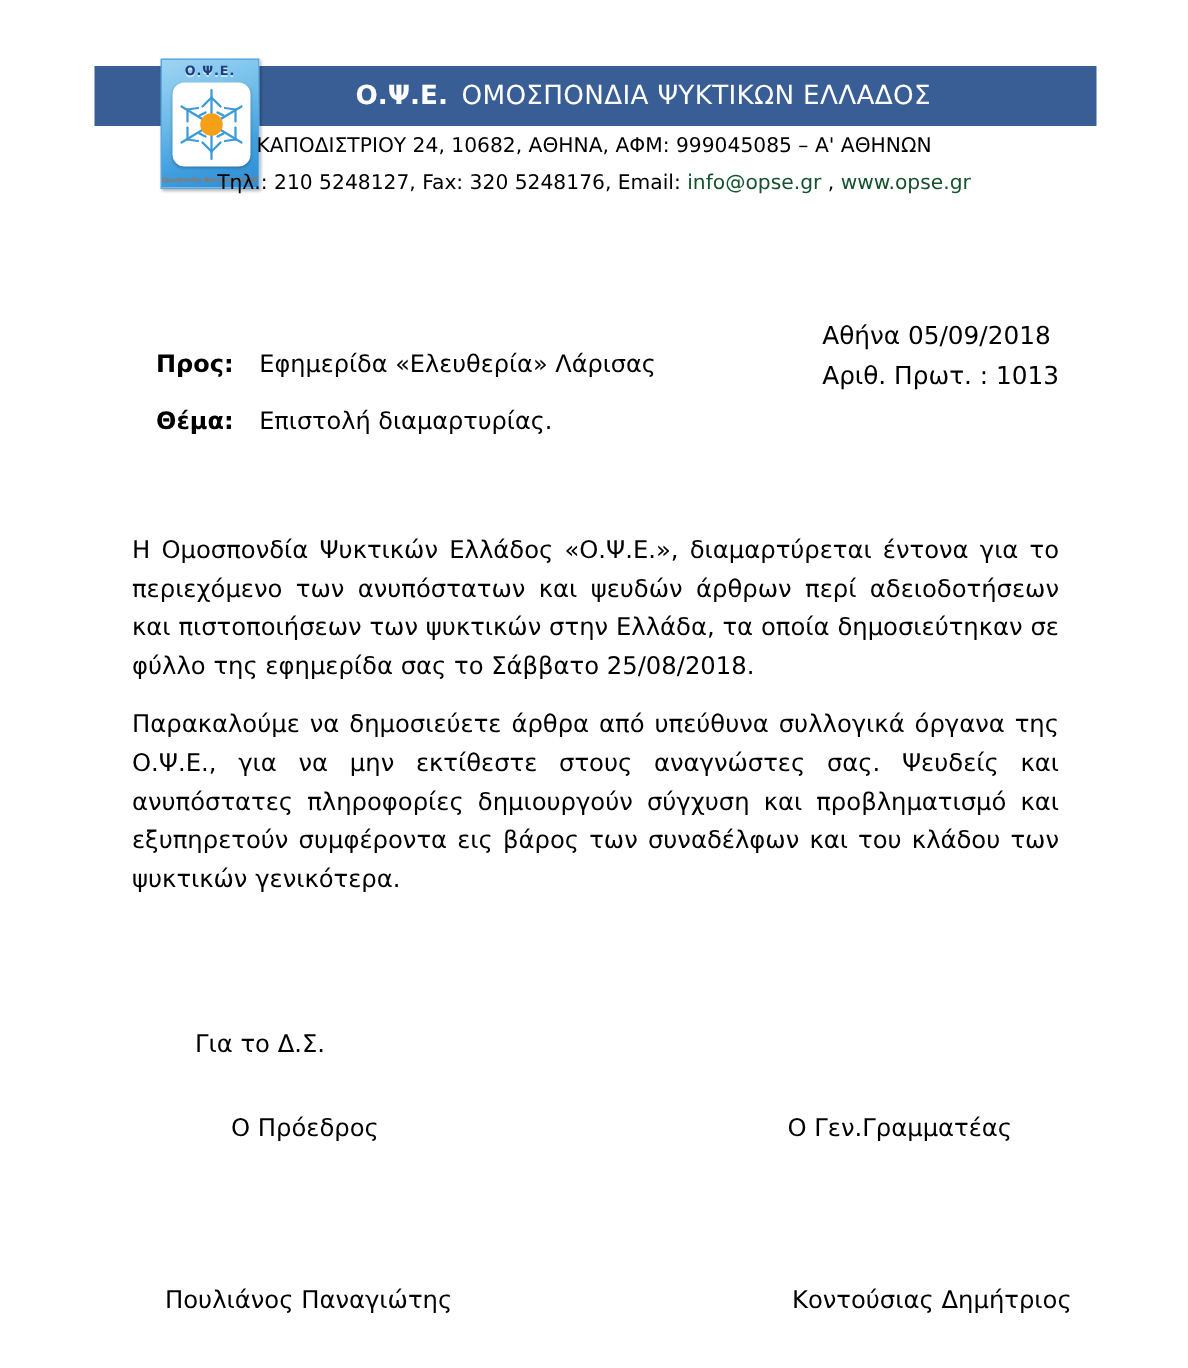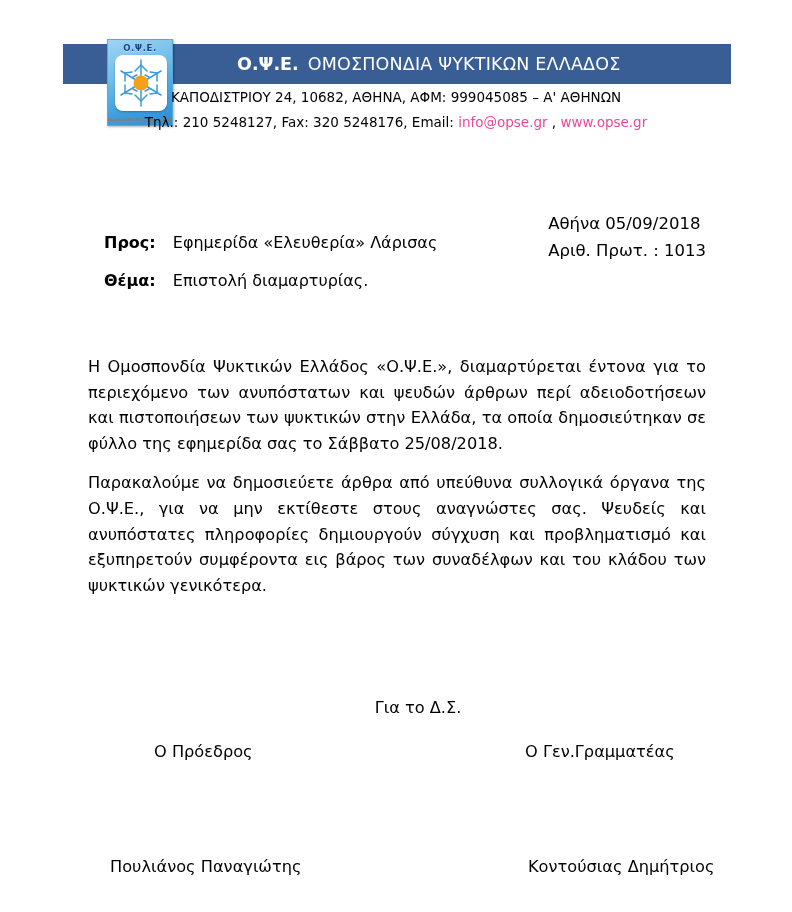--- a/index.html
+++ b/index.html
@@ -111,21 +111,21 @@
     position: absolute;
     left: 0;
     width: 792px;
     text-align: center;
     white-space: nowrap;
     font-size: 13.5px;
     color: #000000;
   }
   .addr-line.l1 { top: 89px; }
   .addr-line.l2 { top: 114px; }
-  .addr-line .link { color: #ec4899; }
+  .addr-line .link { color: #14532d; }
   .addr-line .sep  { color: #000000; }
 
   
   .date-block {
     position: absolute;
     right: 86px;
     top: 170px;
     text-align: left;
     font-size: 16.5px;
     line-height: 27px;
@@ -163,24 +163,23 @@
 
   
   .closing {
     position: absolute;
     left: 88px;
     top: 686px;
     width: 618px;
     font-size: 16.2px;
   }
   .closing-center {
-    text-align: center;
+    text-align: left;
     white-space: nowrap;
     padding-left: 42px;
-    margin-top: 12px;
   }
 
   .sign-titles {
     position: absolute;
     left: 88px;
     top: 742px;
     width: 618px;
     height: 24px;
     font-size: 16.2px;
   }

